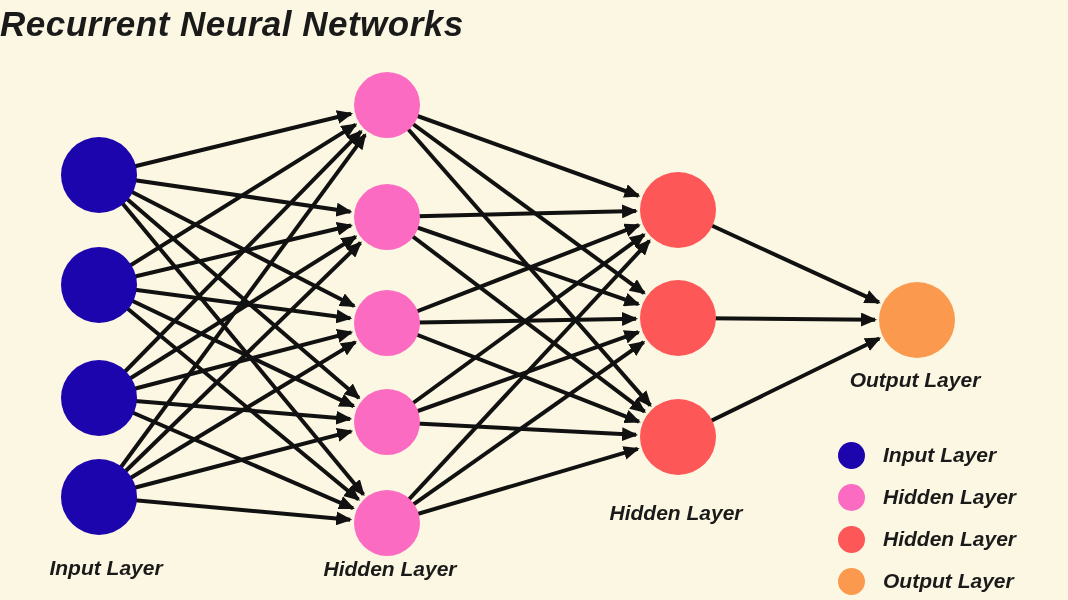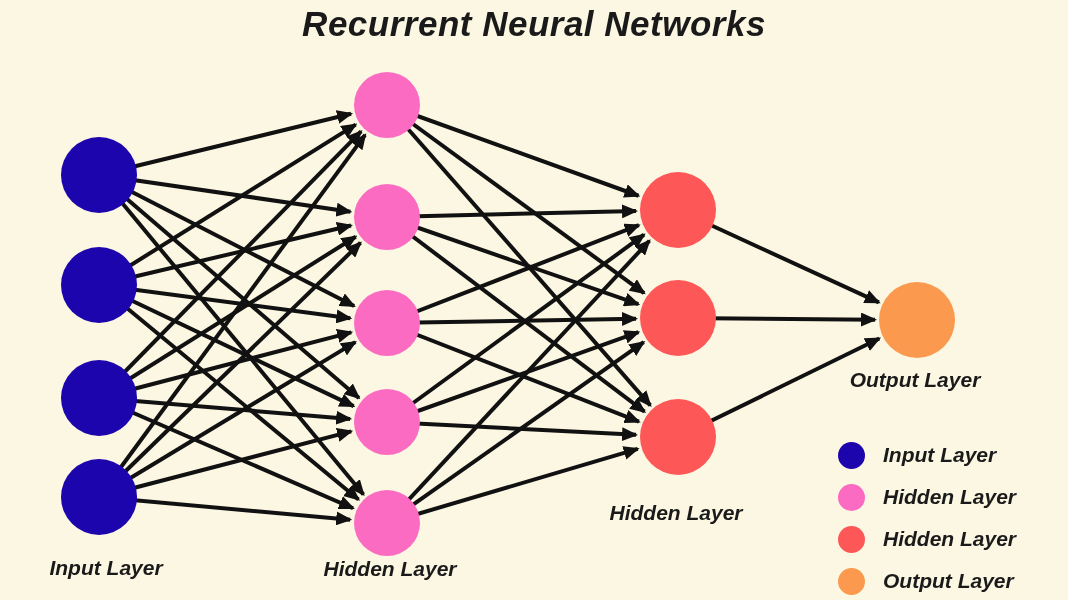--- a/index.html
+++ b/index.html
@@ -2,21 +2,21 @@
 <html><head>
 <meta charset="utf-8">
 <style>
   html,body{margin:0;padding:0;}
   body{
     width:1068px;height:600px;position:relative;overflow:hidden;
     font-family:"Liberation Sans",sans-serif;
   }
   .title{
     position:absolute;top:4px;left:0;width:100%;
-    text-align:center;font-size:35px;font-weight:bold;font-style:italic;
+    text-align:left;font-size:35px;font-weight:bold;font-style:italic;
     letter-spacing:.5px;margin:0;
   }
   #net{position:absolute;left:0;top:0;width:1068px;height:600px;}
   .layer-label{
     position:absolute;transform:translate(-50%,-50%);
     font-size:21px;font-weight:bold;font-style:italic;white-space:nowrap;
   }
   .legend{position:absolute;left:838px;top:434px;}
   .legend-row{display:flex;align-items:center;height:42px;}
   .legend-dot{

